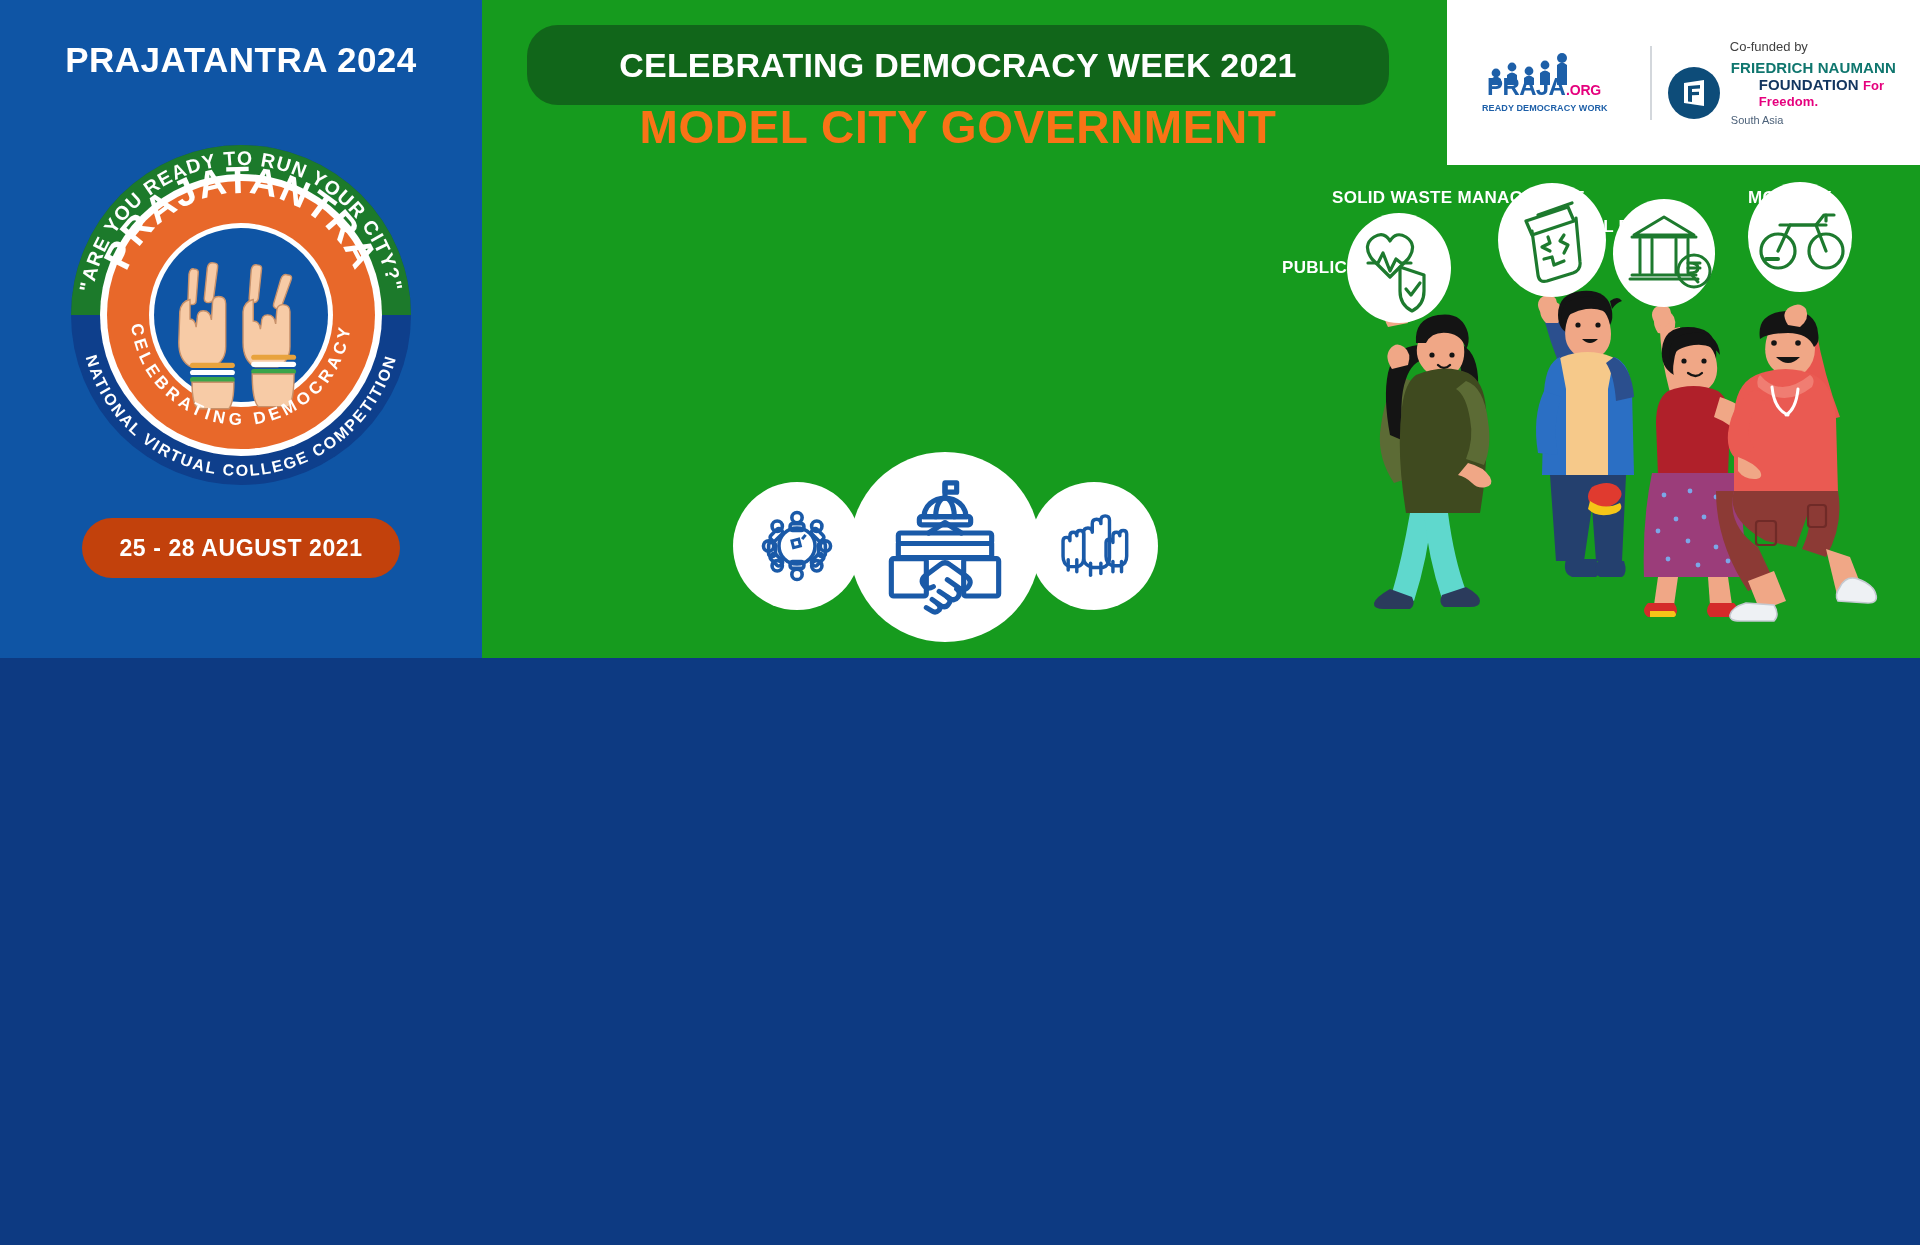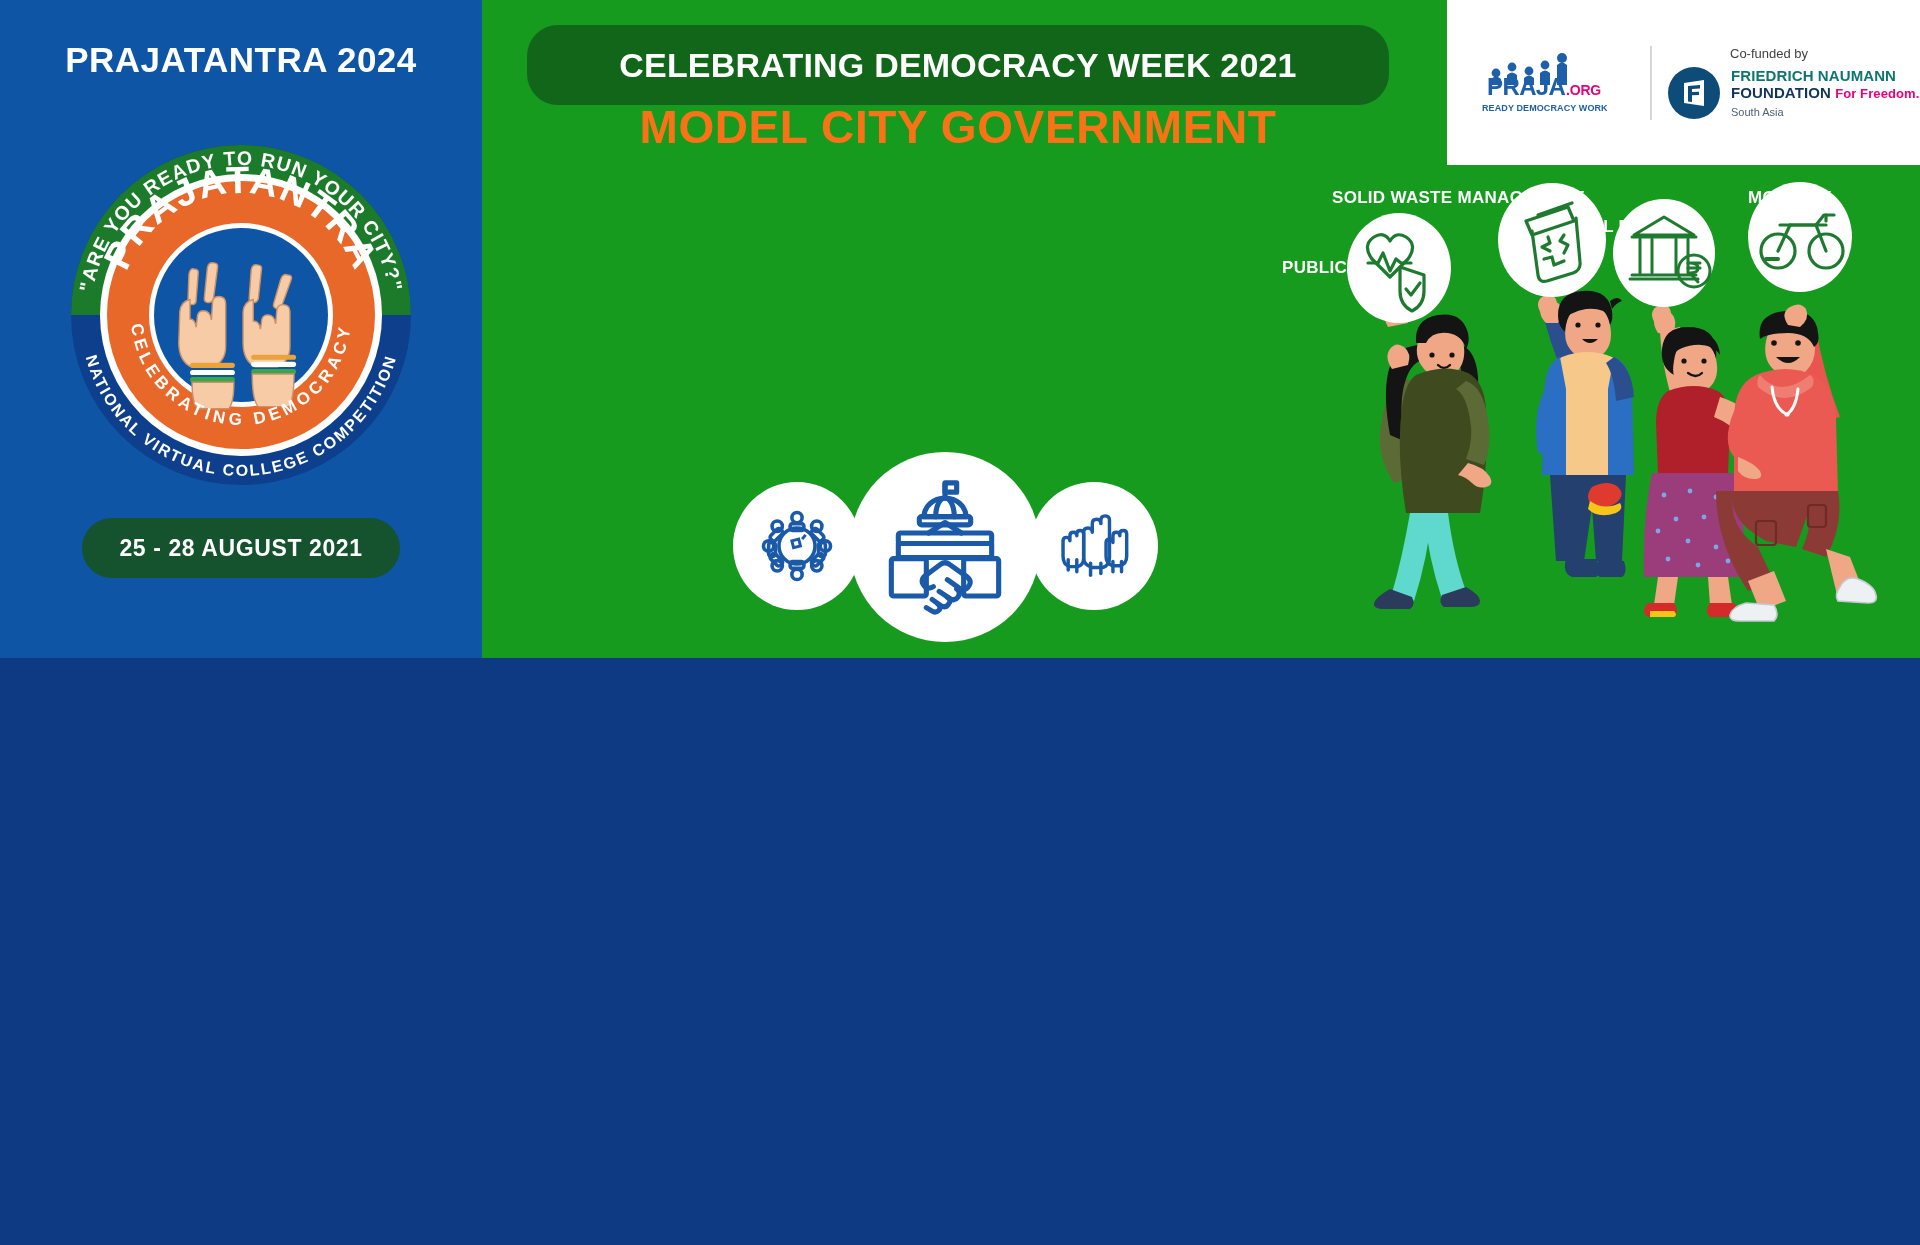--- a/index.html
+++ b/index.html
@@ -38,21 +38,21 @@
 
   .badge-wrap {
     position:absolute; left:56px; top:110px; width:370px; height:400px;
   }
 
   .badge-svg { width:370px; height:400px; display:block; }
 
   .date-pill {
     position:absolute; left:82px; top:518px;
     width:318px; height:60px;
-    background:#14532d;
+    background:#c2410c;
     border-radius:30px;
     display:flex; align-items:center; justify-content:center;
     color:#ffffff;
     font-size:23px;
     font-weight:bold;
     letter-spacing:0.6px;
   }
 
   
   .week-pill {
@@ -99,21 +99,21 @@
   }
   .fnf-row { display:flex; align-items:center; }
   .fnf-circle {
     width:52px; height:52px; border-radius:50%;
     background:#0d4c79;
     display:flex; align-items:center; justify-content:center;
     flex:0 0 auto; margin-right:11px;
   }
   .fnf-text-wrap { display:flex; flex-direction:column; }
   .fnf-l1 { font-size:15px; font-weight:bold; color:#0f766e; letter-spacing:0.1px; line-height:1.12; }
-  .fnf-l2 { font-size:15px; font-weight:bold; color:#12355f; letter-spacing:0.1px; line-height:1.12; }
+  .fnf-l2 { font-size:15px; font-weight:bold; color:#12355f; letter-spacing:0.1px; line-height:1.12;margin-left:28px; }
   .fnf-ff { color:#e5007d; font-size:13px; font-weight:bold; }
   .fnf-sa { font-size:11px; color:#4c6179; margin-top:4px; }
 
   
   .icon-trio { position:absolute; left:733px; top:452px; width:443px; height:190px; }
   .ic { position:absolute; background:#ffffff; border-radius:50%;
         display:flex; align-items:center; justify-content:center; }
   .ic-a { left:0px;   top:30px; width:128px; height:128px; }
   .ic-b { left:117px; top:0px;  width:190px; height:190px; }
   .ic-c { left:297px; top:30px; width:128px; height:128px; }

